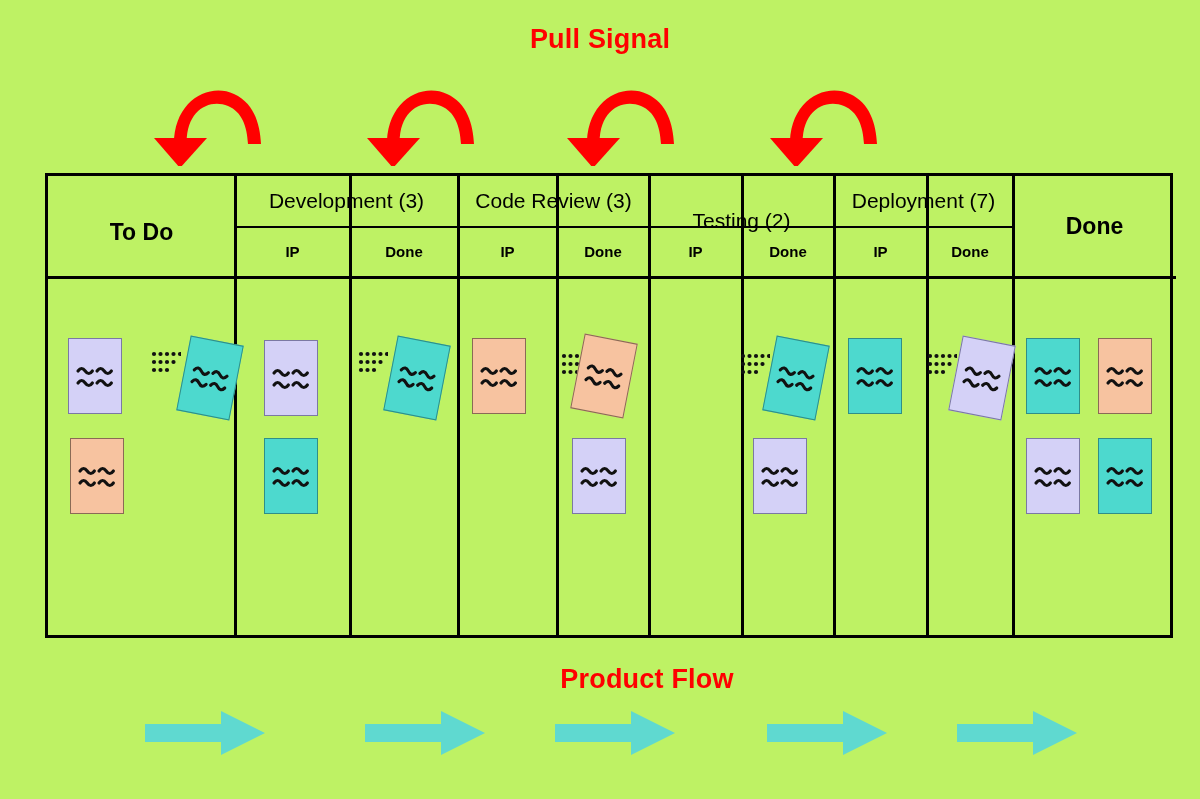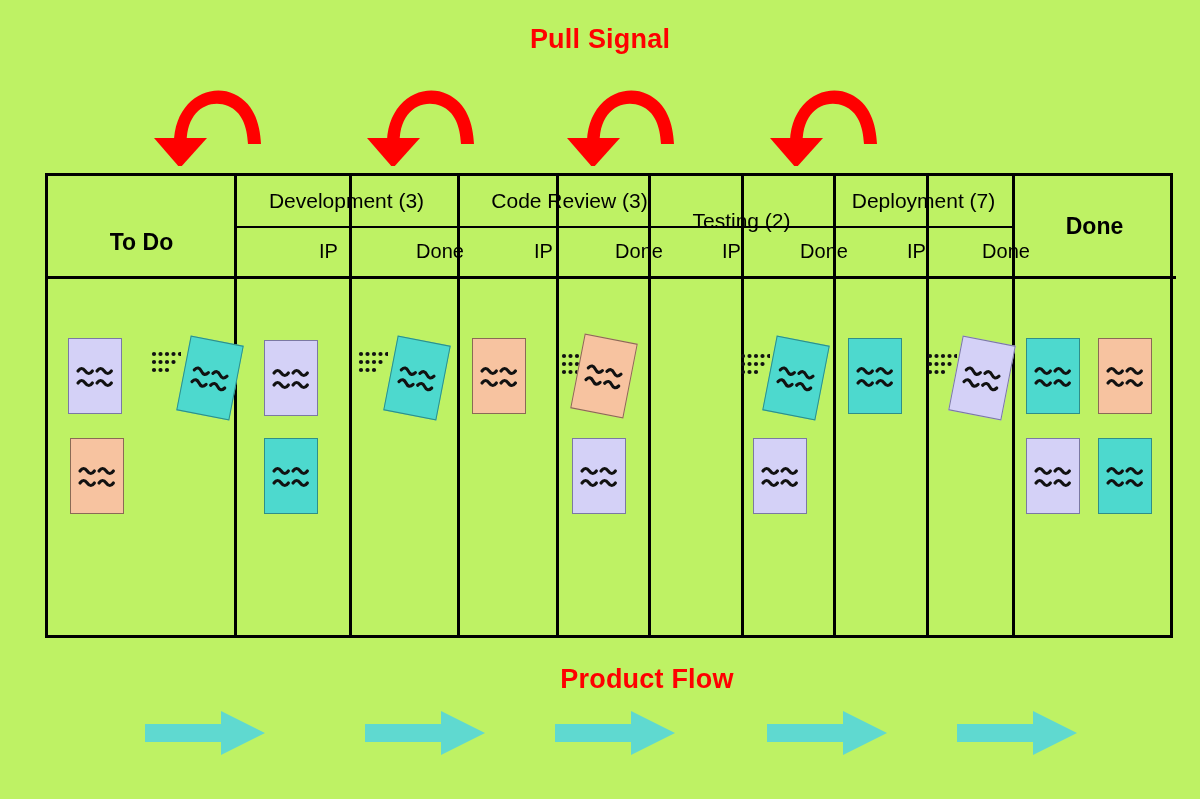--- a/index.html
+++ b/index.html
@@ -78,23 +78,22 @@
     color: #000000;
     display: flex;
     align-items: center;
     justify-content: center;
   }
   .stage-name {
     font-size: 21px;
     font-weight: normal;
   }
   .sub-name {
-    font-size: 20px;
-    font-weight: normal;
-    margin-left: 36px;
+    font-size: 15px;
+    font-weight: bold;
   }
   .edge-name {
     font-size: 23px;
     font-weight: bold;
   }
 
   
   .card {
     position: absolute;
     width: 54px;
@@ -188,26 +187,26 @@
         <div class="vline" style="left: 508px;"></div>
         <div class="vline" style="left: 600px;"></div>
         <div class="vline" style="left: 693px;"></div>
         <div class="vline" style="left: 785px;"></div>
         <div class="vline" style="left: 878px;"></div>
         <div class="vline" style="left: 964px;"></div>
         <div class="hline" style="left: 187px; width: 778px; top: 50px;"></div>
         <div class="hline thick" style="left: 0px; width: 1128px; top: 100px;"></div>
       </div>
     <div id="board-labels">
-        <div class="cell-label edge-name" style="left: 0px; top: 16px; width: 187px; height: 100px;">To Do</div>
+        <div class="cell-label edge-name" style="left: 0px; top: 6px; width: 187px; height: 100px;">To Do</div>
         <div class="cell-label edge-name" style="left: 965px; top: 0px; width: 163px; height: 100px;">Done</div>
         <div class="cell-label stage-name" style="left: 187px; top: 0px; width: 223px; height: 50px;">Development (3)</div>
         <div class="cell-label sub-name" style="left: 187px; top: 50px; width: 115px; height: 50px;">IP</div>
         <div class="cell-label sub-name" style="left: 302px; top: 50px; width: 108px; height: 50px;">Done</div>
-        <div class="cell-label stage-name" style="left: 426px; top: 0px; width: 191px; height: 50px;">Code Review (3)</div>
+        <div class="cell-label stage-name" style="left: 410px; top: 0px; width: 191px; height: 50px;">Code Review (3)</div>
         <div class="cell-label sub-name" style="left: 410px; top: 50px; width: 99px; height: 50px;">IP</div>
         <div class="cell-label sub-name" style="left: 509px; top: 50px; width: 92px; height: 50px;">Done</div>
         <div class="cell-label stage-name" style="left: 601px; top: 0px; width: 185px; height: 50px; margin-top: 20px;">Testing (2)</div>
         <div class="cell-label sub-name" style="left: 601px; top: 50px; width: 93px; height: 50px;">IP</div>
         <div class="cell-label sub-name" style="left: 694px; top: 50px; width: 92px; height: 50px;">Done</div>
         <div class="cell-label stage-name" style="left: 786px; top: 0px; width: 179px; height: 50px;">Deployment (7)</div>
         <div class="cell-label sub-name" style="left: 786px; top: 50px; width: 93px; height: 50px;">IP</div>
         <div class="cell-label sub-name" style="left: 879px; top: 50px; width: 86px; height: 50px;">Done</div>
       </div>
   </div>

